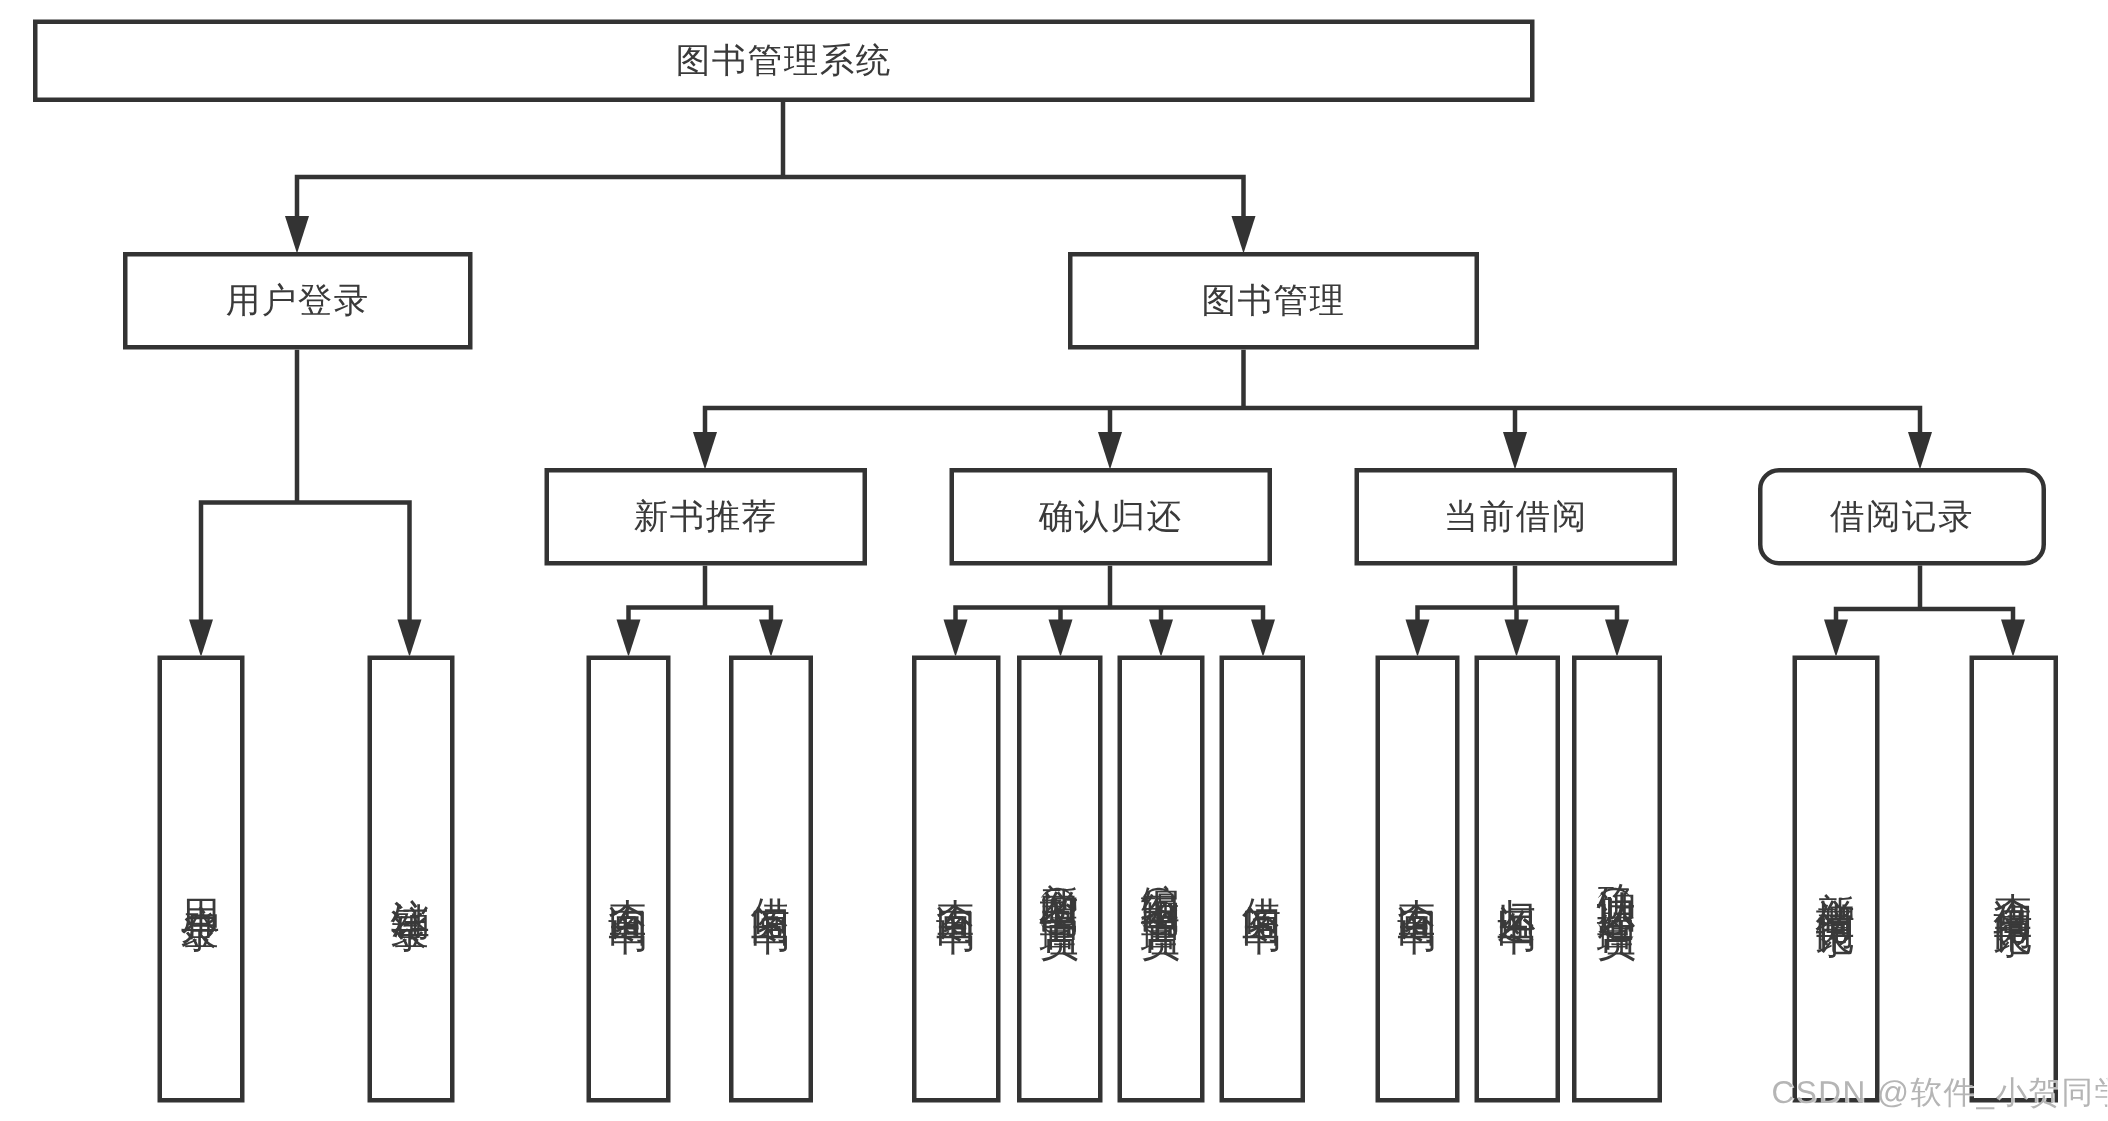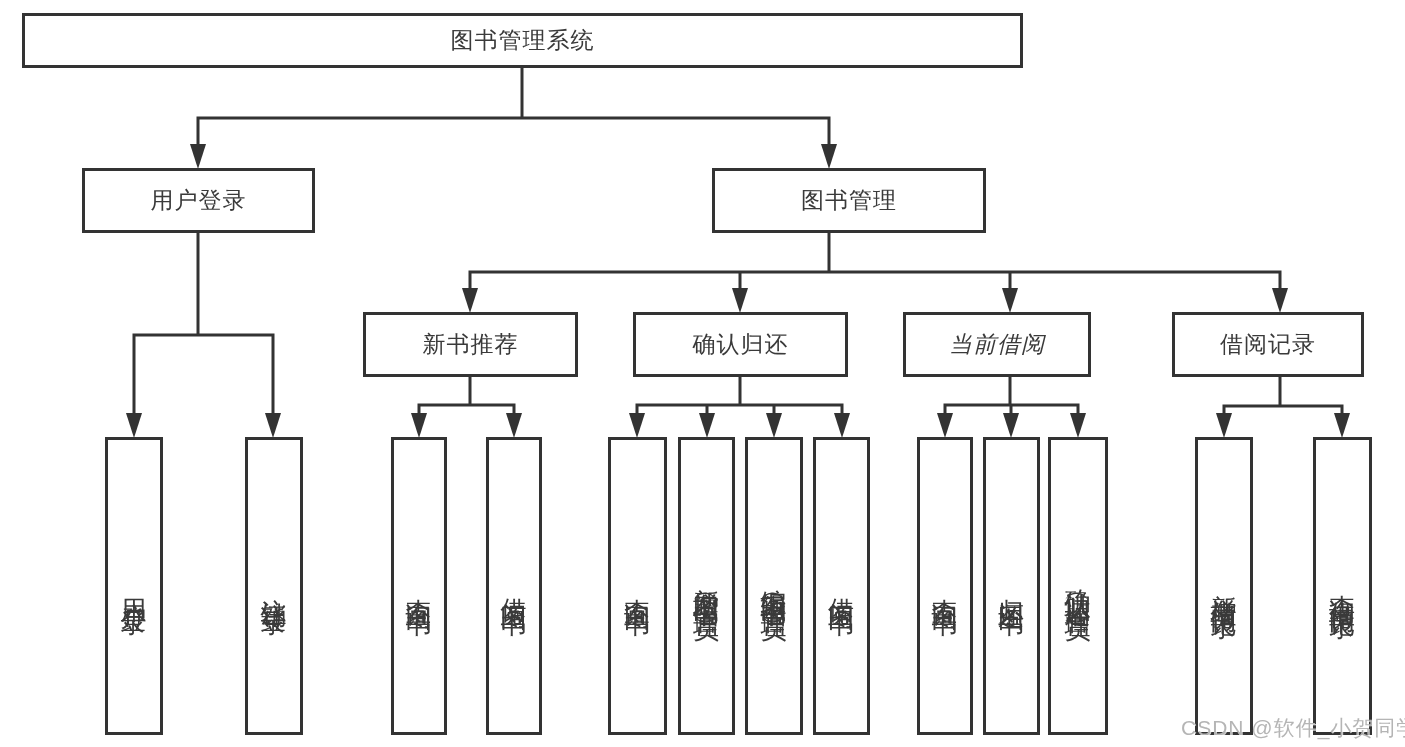--- a/index.html
+++ b/index.html
@@ -112,22 +112,22 @@
     </g>
   </svg>
 
   <div class="box hbox" style="left:22px; top:13px; width:1001px; height:55px;">图书管理系统</div>
 
   <div class="box hbox" style="left:82px; top:168px; width:233px; height:65px;">用户登录</div>
   <div class="box hbox" style="left:712px; top:168px; width:274px; height:65px;">图书管理</div>
 
   <div class="box hbox" style="left:363px; top:312px; width:215px; height:65px;">新书推荐</div>
   <div class="box hbox" style="left:633px; top:312px; width:215px; height:65px;">确认归还</div>
-  <div class="box hbox" style="left:903px; top:312px; width:188px; height:65px;font-style:italic;">当前借阅</div>
-  <div class="box hbox" style="left:1172px; top:312px; width:192px; height:65px;">借阅记录</div>
+  <div class="box hbox" style="left:903px; top:312px; width:215px; height:65px;">当前借阅</div>
+  <div class="box hbox" style="left:1172px; top:312px; width:192px; height:65px;border-radius:14px;">借阅记录</div>
 
   <div class="box vbox" style="left:105px; width:58px;">用户登录</div>
   <div class="box vbox" style="left:245px; width:58px;">注销登录</div>
 
   <div class="box vbox" style="left:391px; width:56px;">查询图书</div>
   <div class="box vbox" style="left:486px; width:56px;">借阅图书</div>
 
   <div class="box vbox" style="left:608px; width:59px;">查询图书</div>
   <div class="box vbox" style="left:678px; width:57px;">新增图书（管理员）</div>
   <div class="box vbox" style="left:745px; width:58px;">编辑图书（管理员）</div>

